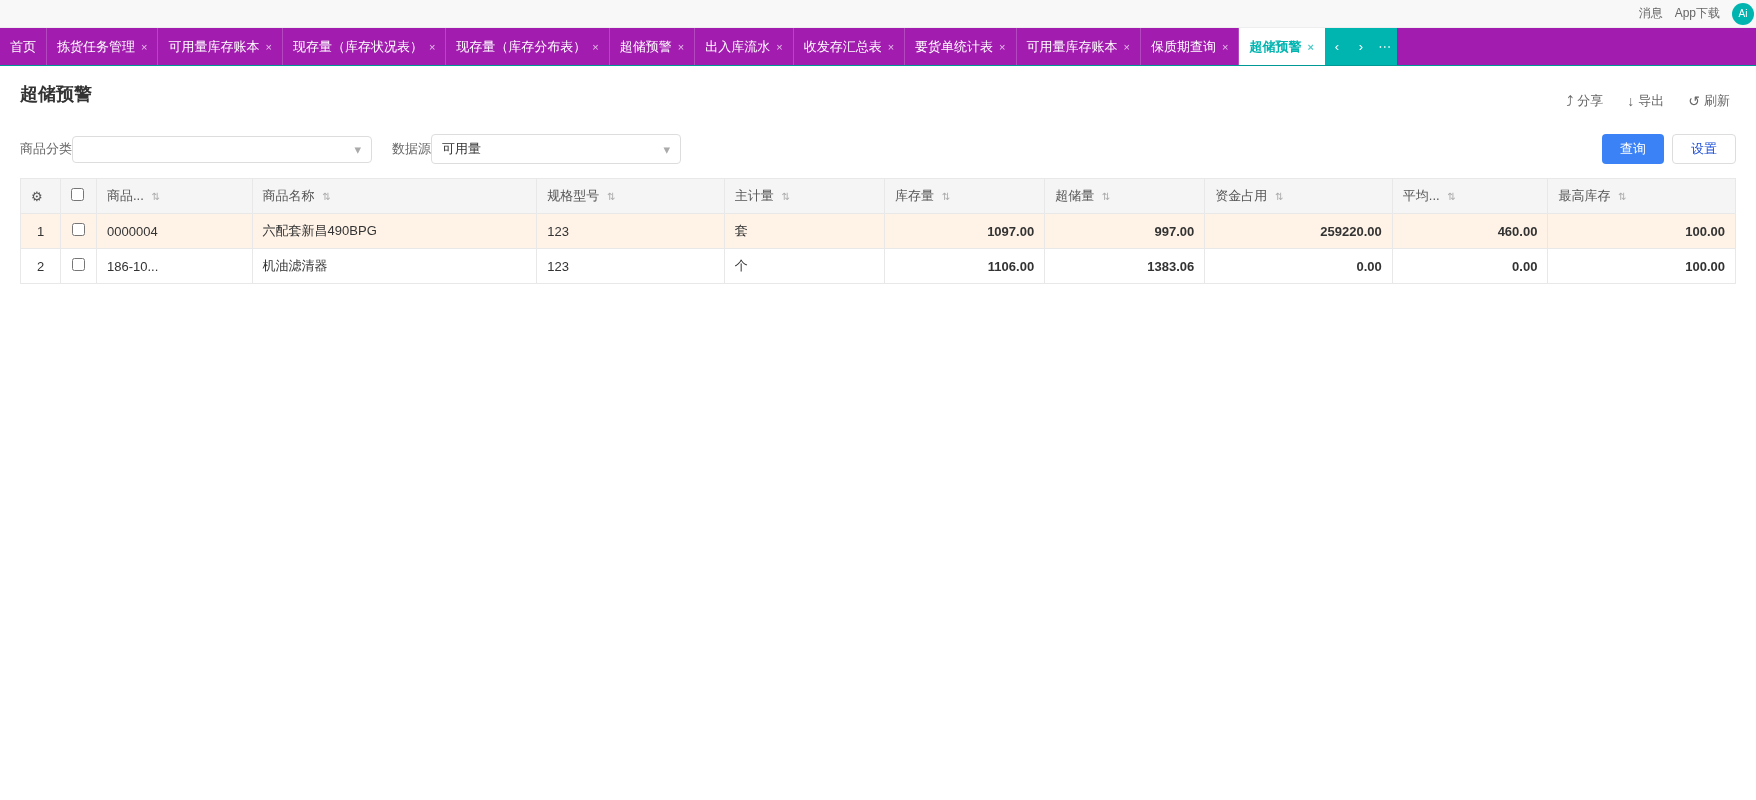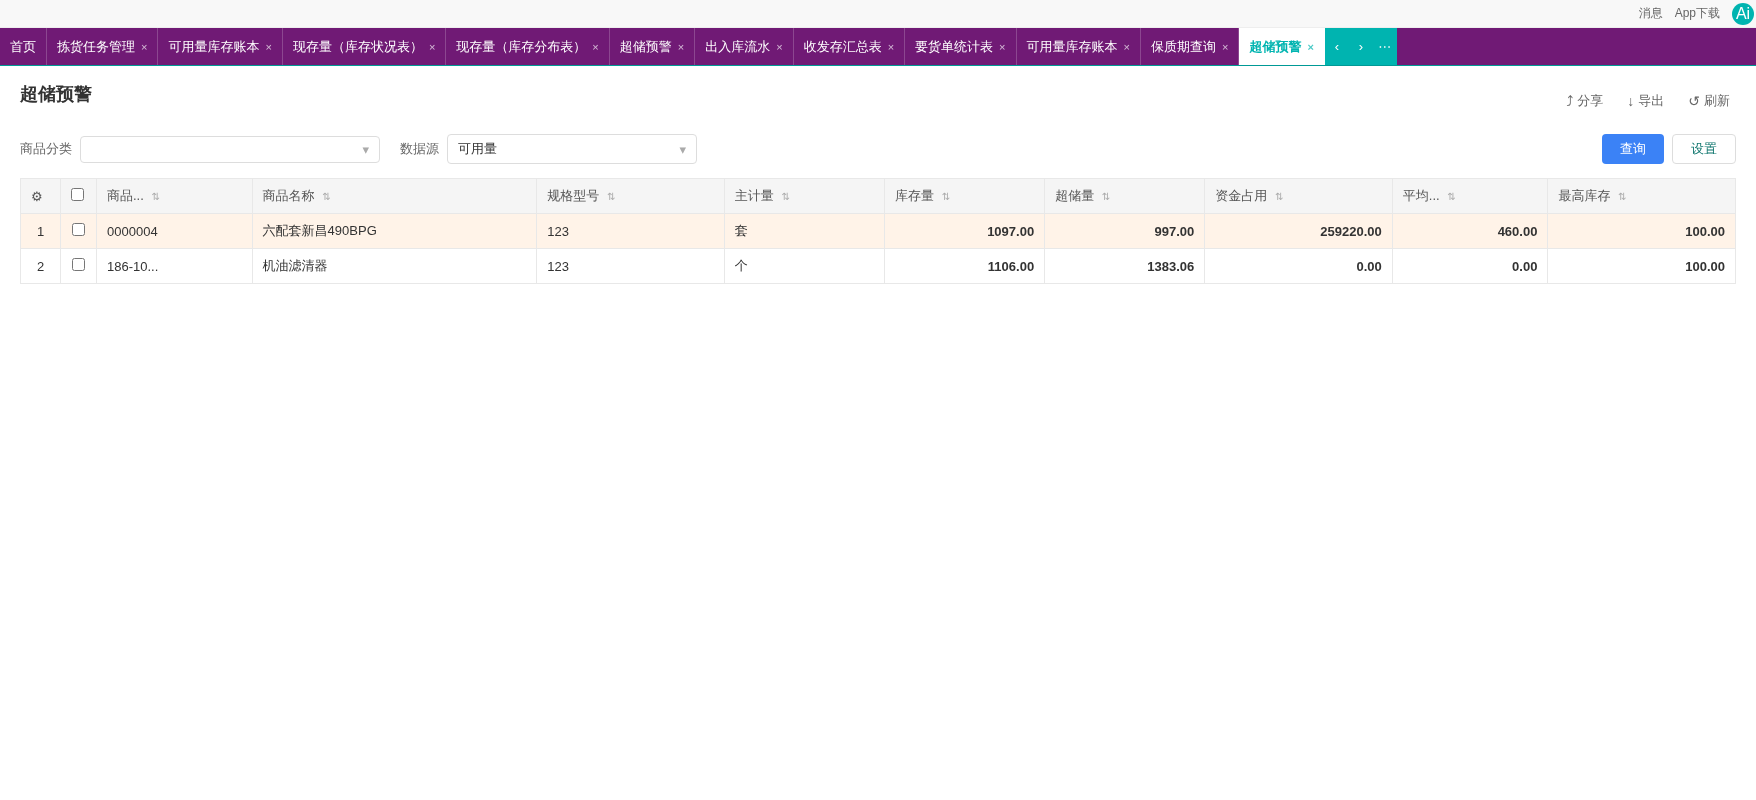--- a/index.html
+++ b/index.html
@@ -2,21 +2,21 @@
 <html><head>
   <meta charset="utf-8">
   <style>
     * { margin: 0; padding: 0; box-sizing: border-box; }
     body { font-family: "Microsoft YaHei", "PingFang SC", Arial, sans-serif; font-size: 13px; background: #fff; color: #333; }
 
     
     .top-nav {
       display: flex;
       align-items: center;
-      background: #701a75;
+      background: #a21caf;
       height: 38px;
       overflow: hidden;
       border-bottom: 1px solid #009a96;
     }
     .nav-item {
       display: flex;
       align-items: center;
       padding: 0 10px;
       height: 100%;
       color: #fff;
@@ -78,21 +78,21 @@
     
     .filter-row {
       display: flex;
       align-items: center;
       gap: 20px;
       margin-bottom: 14px;
     }
     .filter-group {
       display: flex;
       align-items: center;
-      gap: 8px;
+      gap: 0;
     }
     .filter-label { color: #666; font-size: 13px; }
     .filter-select {
       display: flex;
       align-items: center;
       border: 1px solid #ddd;
       border-radius: 4px;
       padding: 5px 10px;
       min-width: 300px;
       background: #fff;
@@ -114,21 +114,21 @@
       background: #3b82f6;
       color: #fff;
       border: none;
       border-radius: 4px;
       padding: 6px 18px;
       font-size: 13px;
       cursor: pointer;
     }
     .btn-set {
       background: #fff;
-      color: #0f766e;
+      color: #1d4ed8;
       border: 1px solid #ddd;
       border-radius: 4px;
       padding: 0 18px;
       font-size: 13px;
       cursor: pointer;
     }
 
     
     .data-table {
       width: 100%;
@@ -190,21 +190,21 @@
       color: #666;
       cursor: pointer;
     }
   </style>
 </head>
 <body>
 
 <div class="app-bar">
   <span class="app-bar-item">消息</span>
   <span class="app-bar-item">App下载</span>
-  <span class="app-bar-item" style="width:22px;height:22px;border-radius:50%;background:#00b4b0;display:inline-flex;align-items:center;justify-content:center;color:#fff;font-size:16px;">Ai</span>
+  <span class="app-bar-item" style="width:22px;height:22px;border-radius:50%;background:#00b4b0;display:inline-flex;align-items:center;justify-content:center;color:#fff;font-size:10px;">Ai</span>
 </div>
 
 <div class="top-nav">
   <div class="nav-item">
     <span>首页</span>
   </div>
   <div class="nav-item">
     <span>拣货任务管理</span>
     <span class="close-x">×</span>
   </div>

